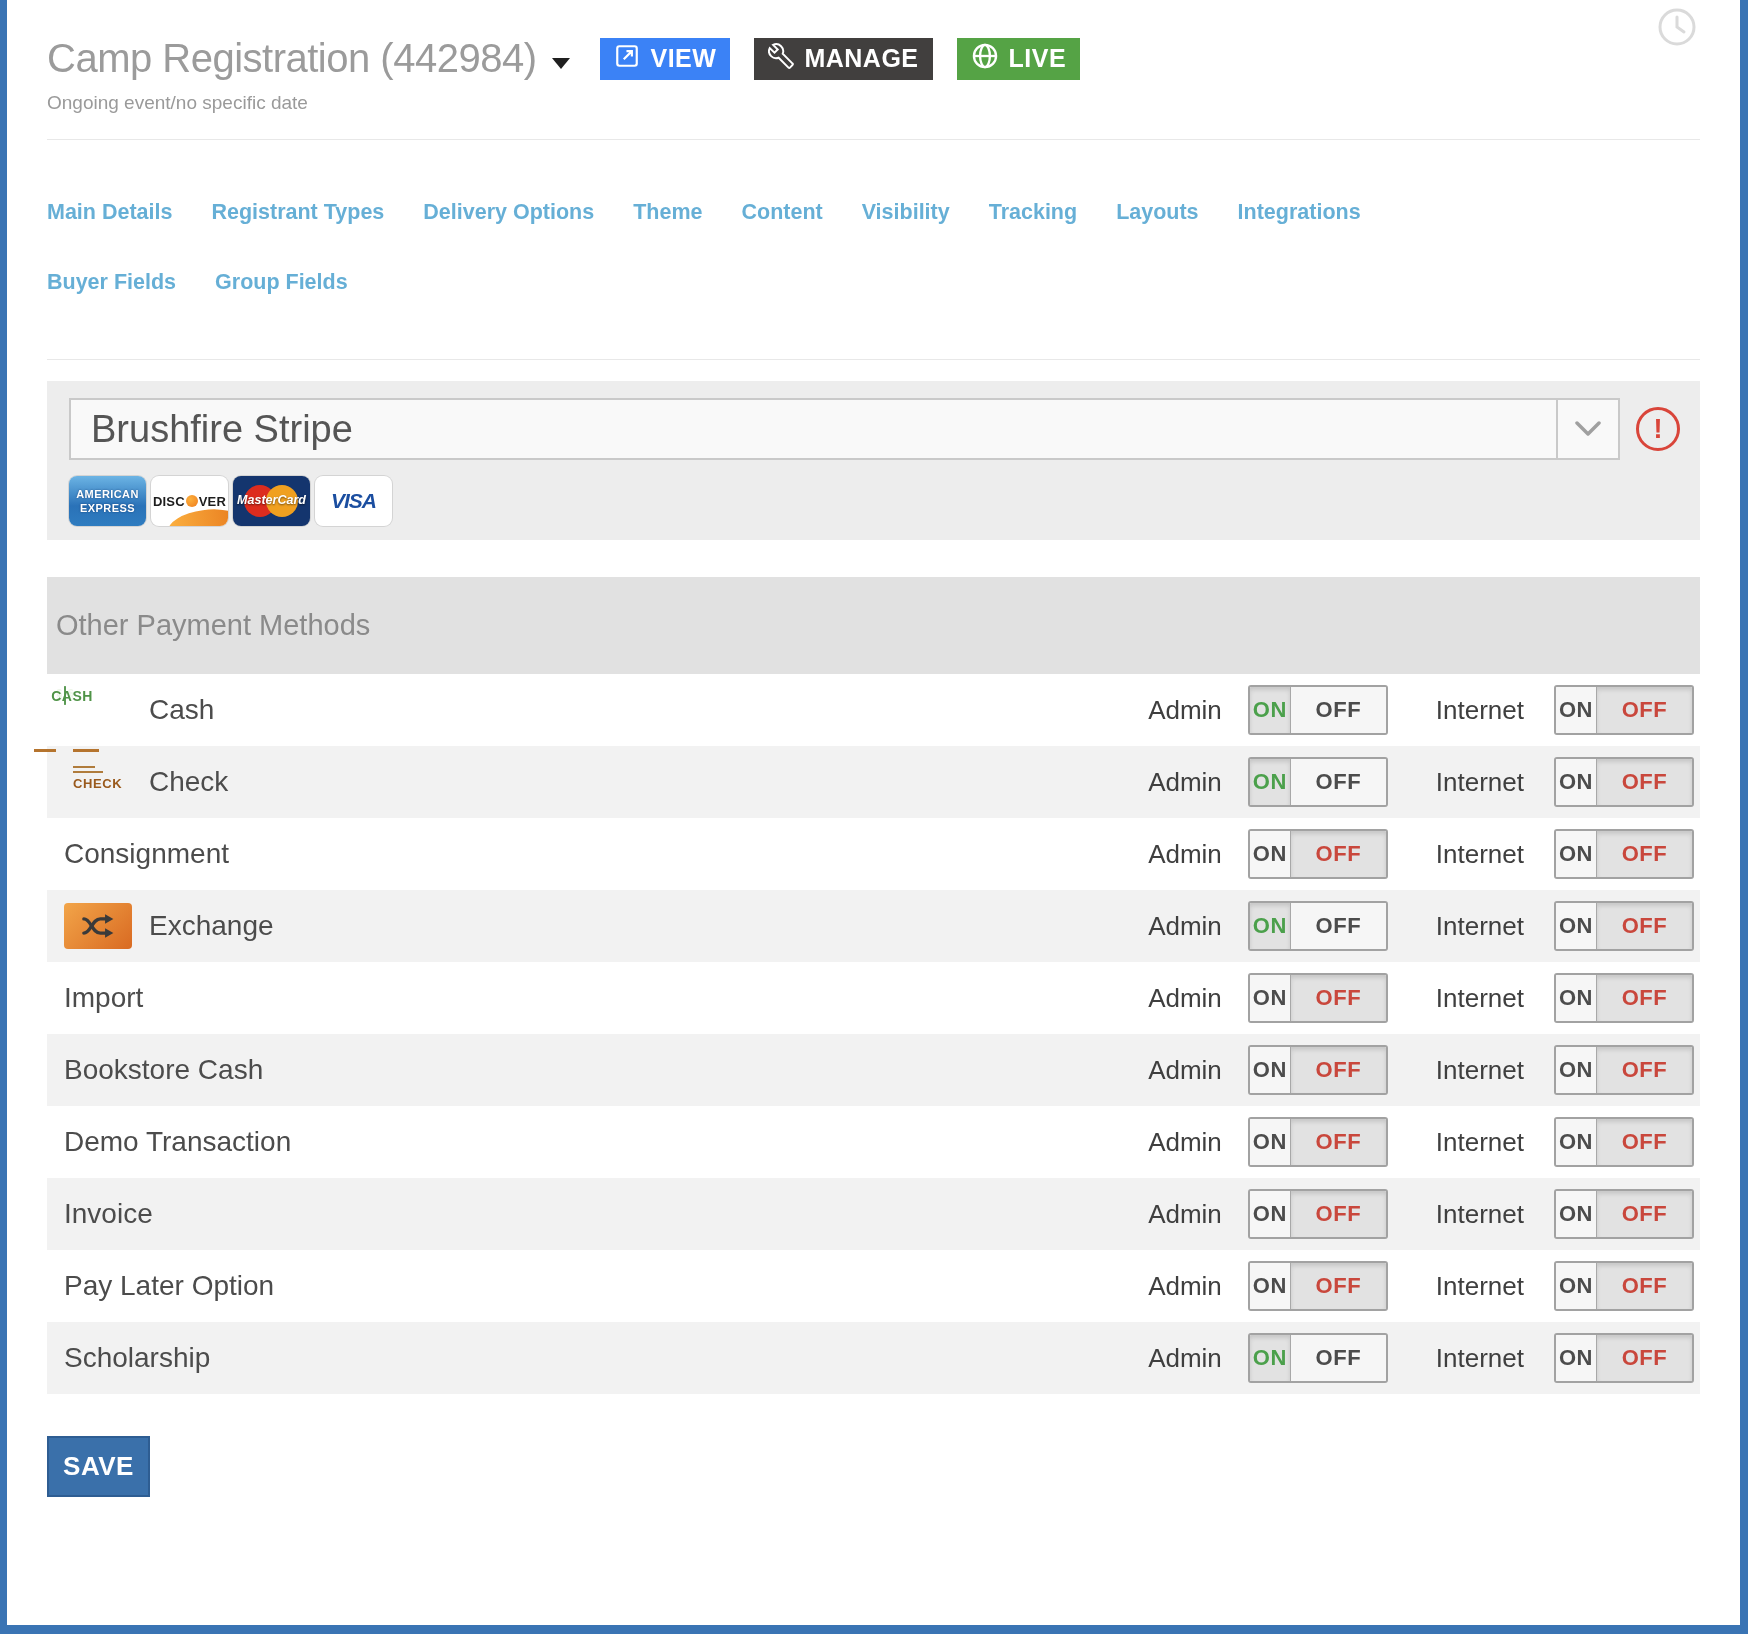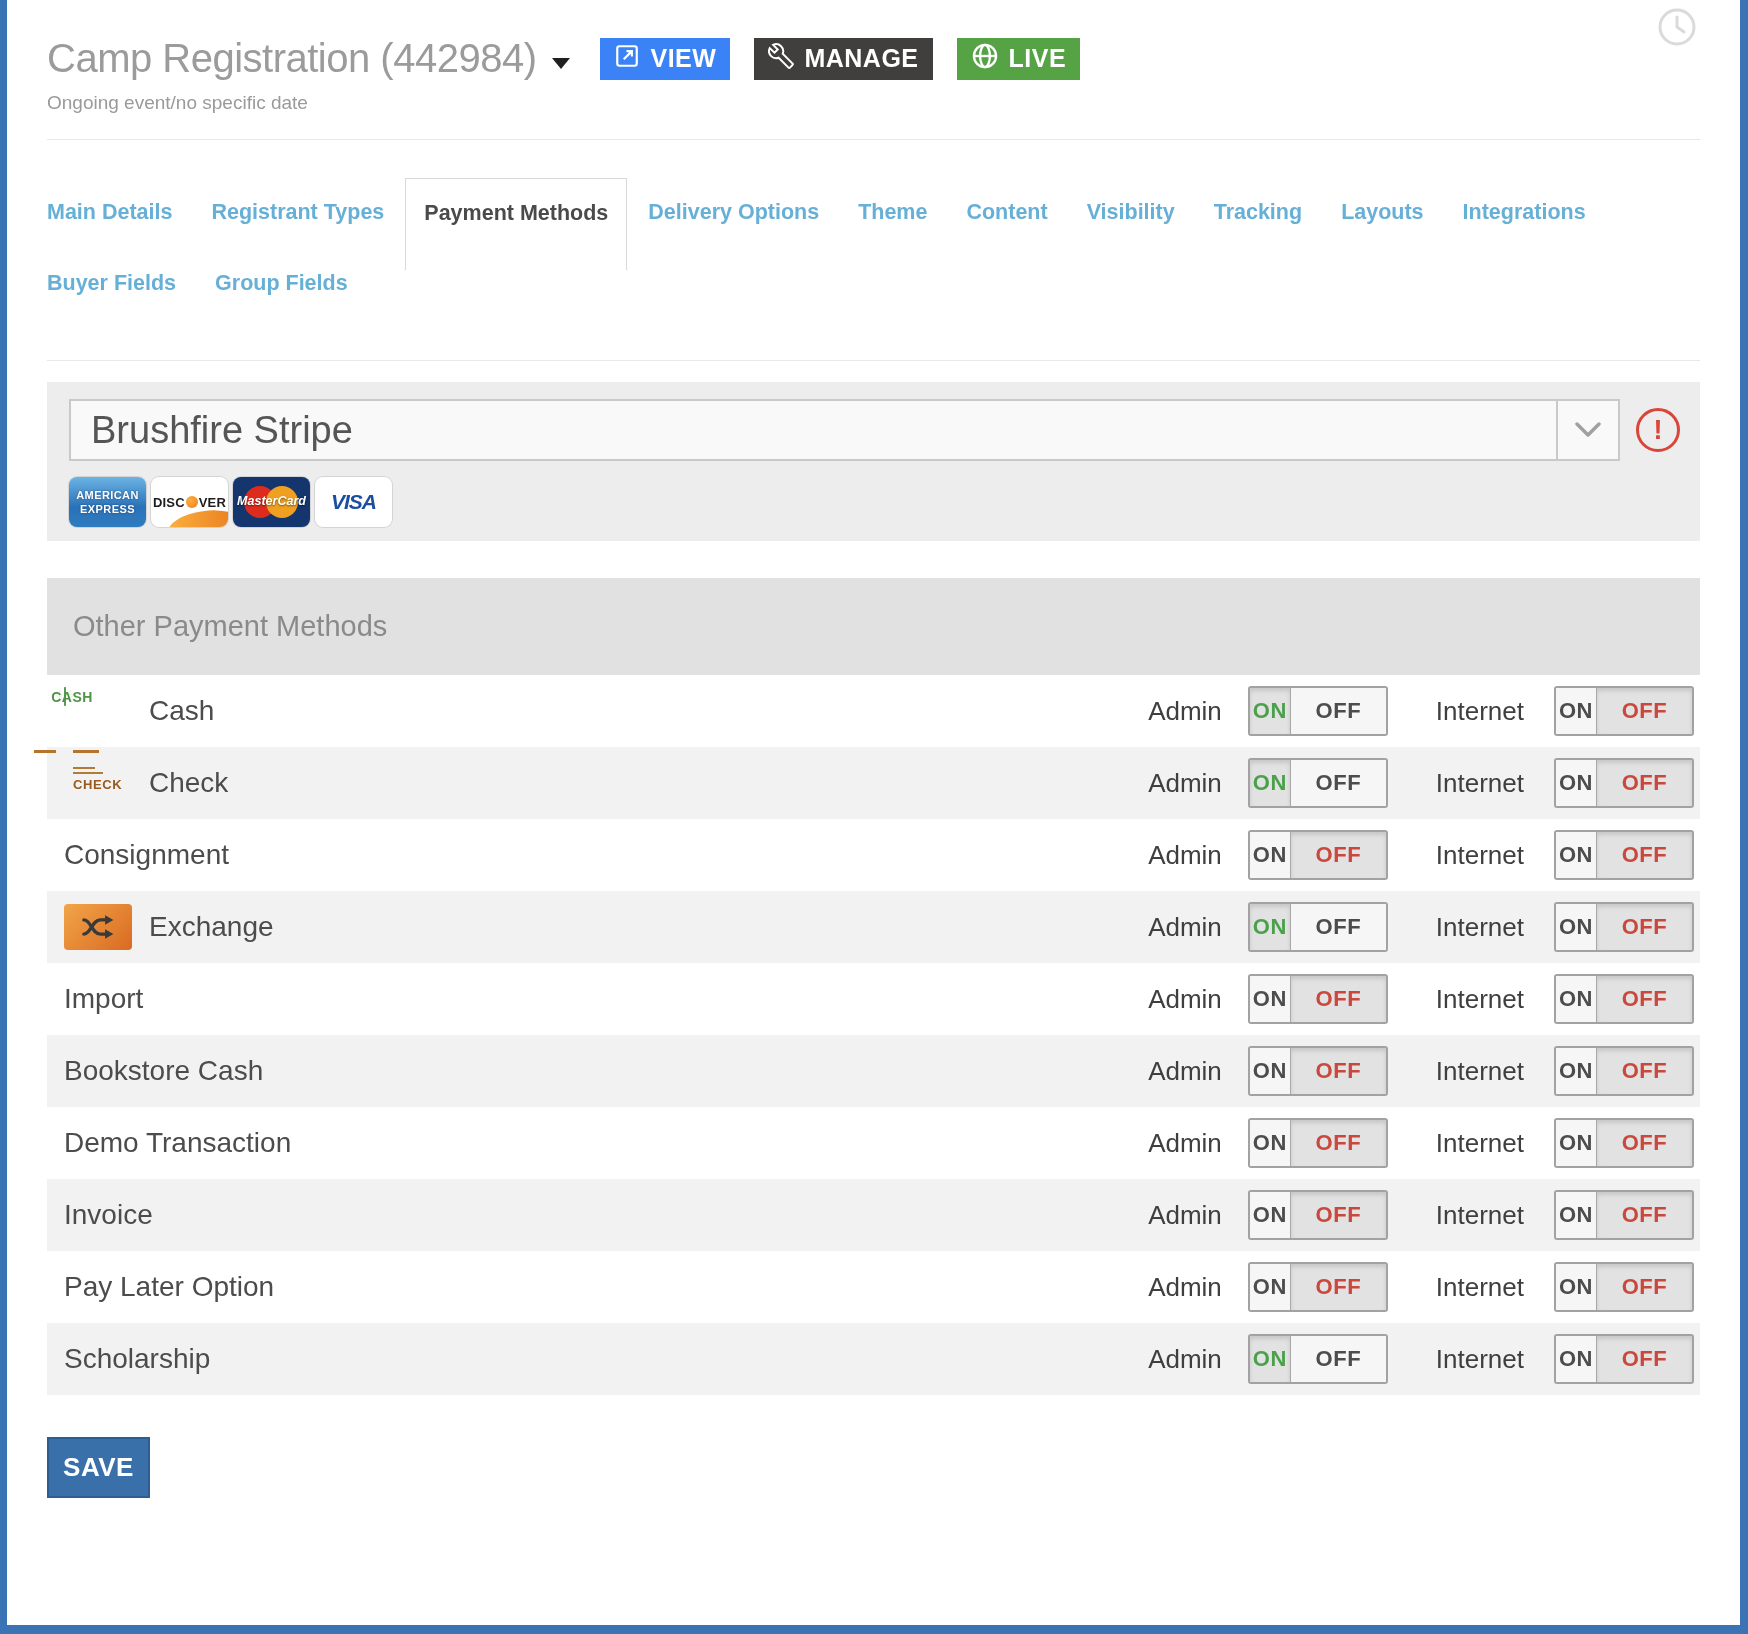--- a/index.html
+++ b/index.html
@@ -60,21 +60,21 @@
   .mc-circle { position:absolute; width:32px; height:32px; border-radius:50%; top:9px; }
   .mc-red { left:11px; background:#dd2c1e; }
   .mc-org { left:33px; background:#f0a020; }
   .mc-txt { position:absolute; width:100%; text-align:center; top:17px; color:#fff; font-style:italic;
     font-weight:bold; font-size:12.5px; z-index:2; text-shadow:0 1px 2px rgba(0,0,0,.55); }
   .card-visa { display:flex; align-items:center; justify-content:center; }
   .visa-txt { color:#1b4ea0; font-style:italic; font-weight:bold; font-size:21px; letter-spacing:-1px; }
 
   
   .band { margin-top:37px; background:#e1e1e1; height:97px; display:flex; align-items:center;
-    padding-left:26px; font-size:29px; color:#8a8a8a; }
+    padding-left:9px; font-size:29px; color:#8a8a8a; }
   .row { height:72px; display:flex; align-items:center; padding:0 6px 0 17px; }
   .row:nth-child(even) { background:#f2f2f2; }
   .micon { width:68px; height:46px; margin-right:17px; flex:none; position:relative; }
   .mname { font-size:28px; color:#4c4c4c; }
   .spacer { flex:1; }
   .ctl-label { font-size:26px; color:#3f3f3f; flex:none; }
   .admin-label { margin-right:26px; }
   .internet-label { margin:0 30px 0 48px; }
   .toggle { width:140px; height:50px; border:2px solid #a2a2a2; border-radius:3px; display:flex;
     overflow:hidden; flex:none; background:#f6f6f6; }
@@ -155,21 +155,20 @@
           </svg>
       </span>
     </div>
 
     <div class="hr hr1"></div>
 
     <div class="tabs">
         <div class="tab-row">
           <span class="tab">Main Details</span>
           <span class="tab">Registrant Types</span>
-          <span class="tab active">Payment Methods</span>
           <span class="tab">Delivery Options</span>
           <span class="tab">Theme</span>
           <span class="tab">Content</span>
           <span class="tab">Visibility</span>
           <span class="tab">Tracking</span>
           <span class="tab">Layouts</span>
           <span class="tab">Integrations</span>
         </div>
         <div class="tab-row">
           <span class="tab">Buyer Fields</span>

